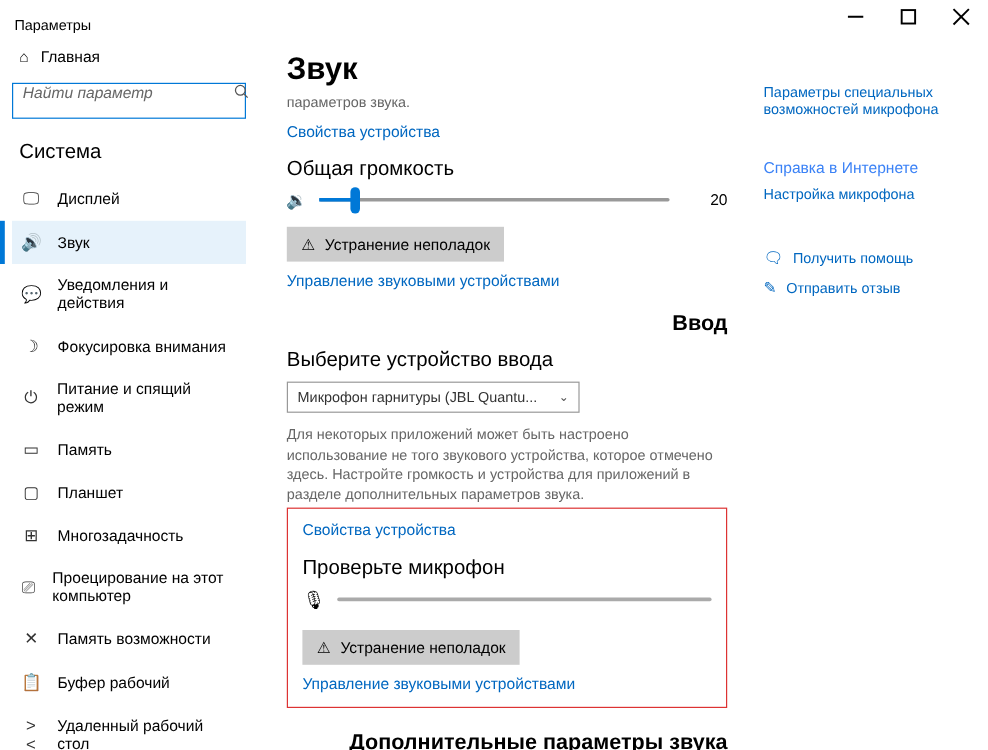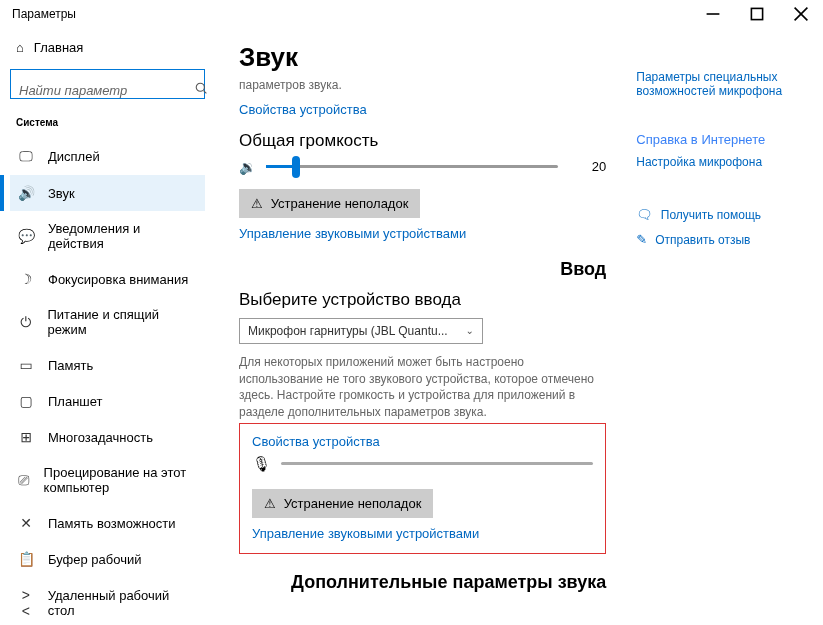--- a/index.html
+++ b/index.html
@@ -7,21 +7,21 @@
   font-family: "Segoe UI", Tahoma, sans-serif;
   font-size: 13px;
   background: #fff;
   color: #000;
   width: 823px;
   height: 625px;
   overflow: hidden;
 }
 .titlebar {
   display: flex;
-  align-items: center;
+  align-items: flex-end;
   height: 28px;
   padding-left: 12px;
 }
 .titlebar .title { font-size: 12px; color: #000; }
 .winctrls { margin-left: auto; display: flex; }
 .winctrls .btn {
   width: 44px; height: 28px;
   display: flex; align-items: center; justify-content: center;
   font-size: 11px; color: #000;
 }
@@ -31,33 +31,33 @@
   padding: 6px 10px 6px 10px;
   overflow: hidden;
 }
 .home-row {
   display: flex; align-items: center; gap: 10px;
   padding: 6px 6px; font-size: 13px;
 }
 .search-box {
   margin: 8px 0 12px 0;
   border: 1px solid #0078d7;
-  display: flex; align-items: flex-end;
+  display: flex; align-items: flex-start;
   height: 30px;
   padding: 0 8px;
 }
 .search-box input {
   border: none; outline: none; flex: 1;
   font-size: 13px; font-family: inherit;
   background: transparent;
 }
 .search-box input::placeholder { color: #666; font-style: italic; }
 .search-box .sicon { color: #555; font-size: 13px; }
 .category-hdr {
-  font-size: 10px; font-weight: 700;
+  font-size: 17px; font-weight: 400;
   padding: 6px 6px 10px 6px;
 }
 .navitem {
   display: flex; align-items: center; gap: 14px;
   padding: 10px 8px;
   font-size: 13px;
   color: #000;
   position: relative;
 }
 .navitem .icon { width: 16px; text-align: center; color: #333; font-size: 14px; }
@@ -274,20 +274,21 @@
         <span class="chev">⌄</span>
       </div>
 
       <div class="muted">Для некоторых приложений может быть настроено использование не того звукового устройства, которое отмечено здесь. Настройте громкость и устройства для приложений в разделе дополнительных параметров звука.</div>
 
       <div class="highlight-box">
         <div>
           <span class="link">Свойства устройства</span>
         </div>
 
+        <div class="section-lbl">Проверьте микрофон</div>
         <div class="mic-row">
           <span class="mic-icon">🎙</span>
           <div class="mic-bar"></div>
         </div>
 
         <button class="gray-btn">
           <span class="warn-icon">⚠</span>
           <span>Устранение неполадок</span>
         </button>
 

